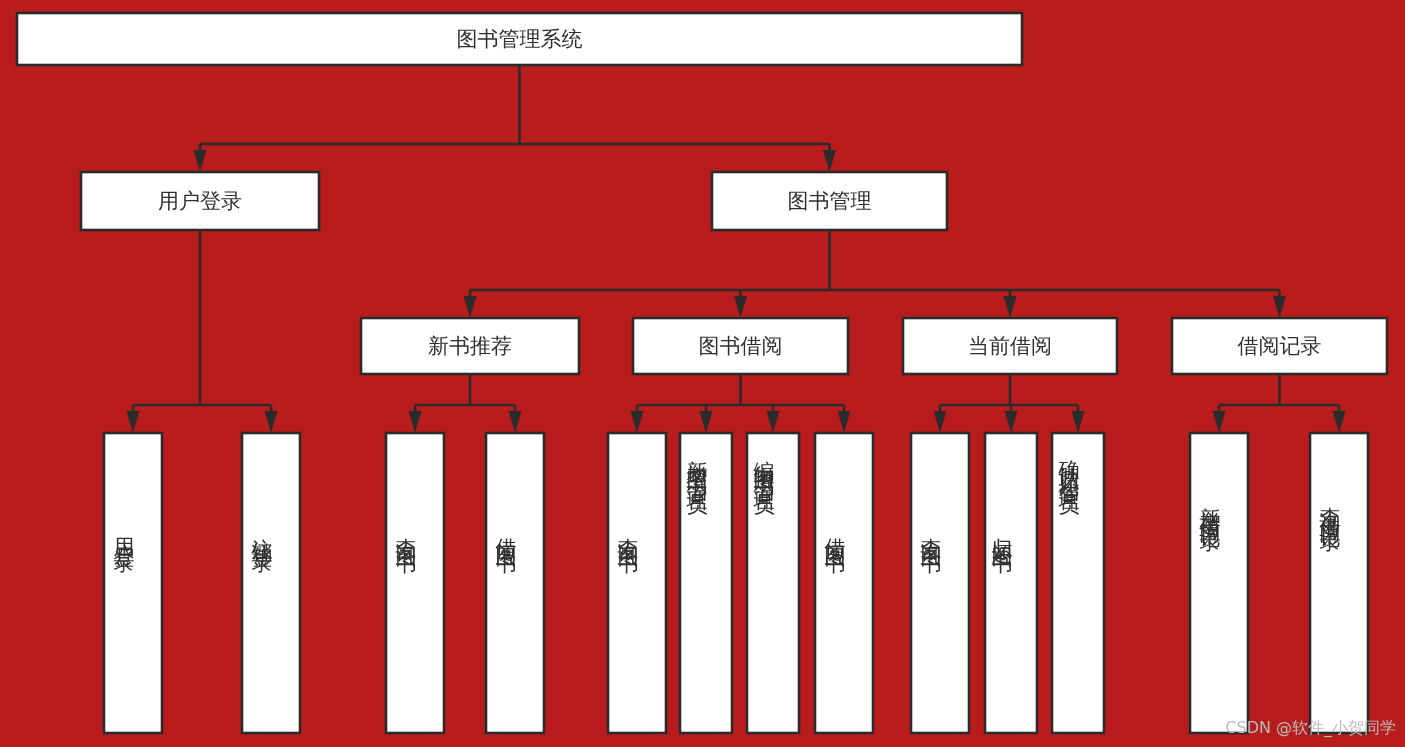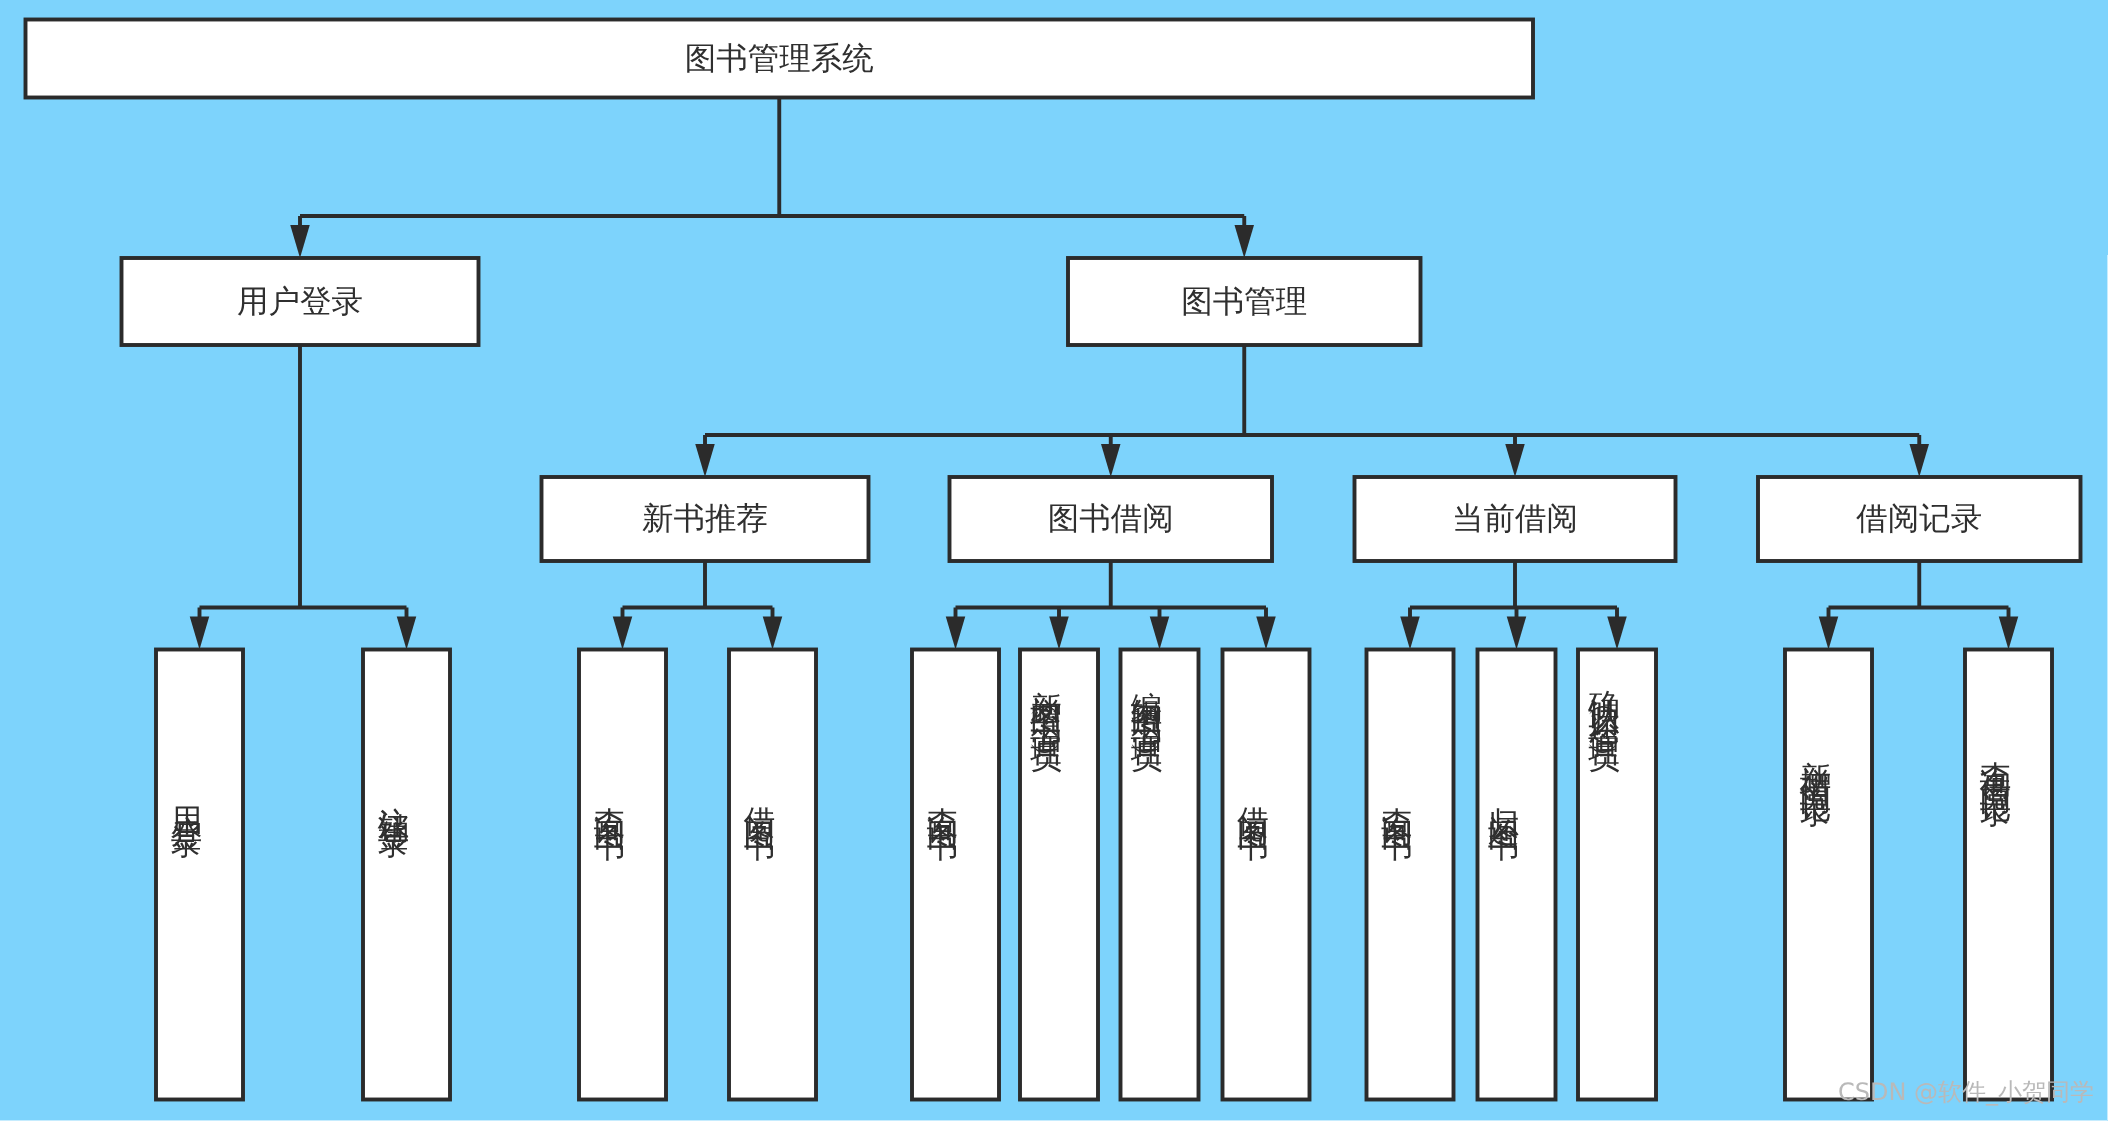--- a/index.html
+++ b/index.html
@@ -8,21 +8,21 @@
     padding: 0;
     background: #ffffff;
   }
   body {
     font-family: "DejaVu Sans", "Liberation Sans", sans-serif;
   }
   #diagram-root {
     position: relative;
     width: 1405px;
     height: 747px;
-    background: #7dd3fc;
+    background: #b91c1c;
     overflow: hidden;
   }
   svg.diagram-canvas {
     position: absolute;
     left: 0;
     top: 0;
     width: 1405px;
     height: 747px;
     display: block;
   }

